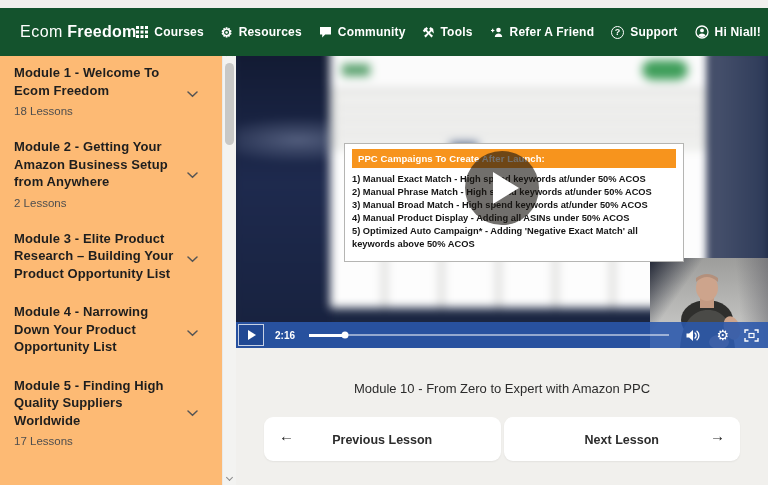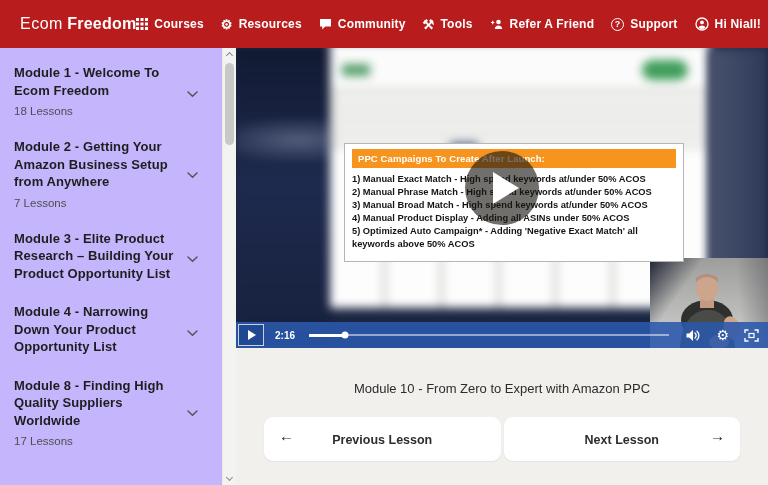--- a/index.html
+++ b/index.html
@@ -1,35 +1,35 @@
 <!DOCTYPE html>
 <html><head>
 <meta charset="utf-8">
 <style>
   * { margin:0; padding:0; box-sizing:border-box; }
   html,body { width:768px; height:485px; overflow:hidden; background:#f1f0ed;
     font-family:"Liberation Sans", sans-serif; }
 
   
-  .topnav { position:absolute; left:0; top:0; width:768px; height:48px;
-    background:#b91c1c; display:flex; align-items:center; padding:0 20px; z-index:30; }
+  .topnav { position:absolute; left:0; top:8px; width:768px; height:48px;
+    background:#14532d; display:flex; align-items:center; padding:0 20px; z-index:30; }
   .logo { color:#fff; font-size:16px; cursor:pointer; white-space:nowrap; }
   .logo-light { font-weight:300; letter-spacing:.5px; }
   .logo-bold { font-weight:800; letter-spacing:.2px; }
   .navlinks { margin-left:auto; display:flex; align-items:flex-start; gap:17px; }
   .nav-item { display:flex; align-items:center; gap:6px; color:#fff; font-size:12px;
     font-weight:700; letter-spacing:.2px; cursor:pointer; white-space:nowrap; }
   .nav-item svg { display:block; }
   .glyph-icon { font-size:13px; line-height:1; color:#fff; }
   .q-icon { width:13px; height:13px; border:1.3px solid #fff; border-radius:50%;
     font-size:9px; font-weight:700; display:flex; align-items:center; justify-content:center; }
 
   
   .sidebar { position:absolute; left:0; top:48px; width:236px; bottom:0;
-    background:#c4b5fd; z-index:20; padding:16px 40px 0 14px; }
+    background:#fdba74; z-index:20; padding:16px 40px 0 14px; }
   .module { position:relative; margin-bottom:21px; padding-right:22px; cursor:pointer; }
   .module-title { font-size:13px; font-weight:700; color:#1e1e1e; line-height:17.5px; letter-spacing:.1px; }
   .module-lessons { font-size:11.5px; color:#4e4e4e; margin-top:6px; }
   .chev { position:absolute; right:-2px; top:38%; }
   .sb-scroll { position:absolute; right:0; top:0; bottom:0; width:14px;
     background:#f3f3f1; border-left:1px solid #eaeae8; cursor:pointer; }
   .sb-thumb { position:absolute; left:2px; right:2px; top:15px; height:82px;
     background:#c8c8c6; border-radius:5px; }
   .sb-up, .sb-down { position:absolute; left:4px; width:5px; height:5px;
     border-left:1.5px solid #8a8a8a; border-top:1.5px solid #8a8a8a; }
@@ -189,21 +189,21 @@
     <div class="module-title">Module 1 - Welcome To Ecom Freedom</div>
     <div class="module-lessons">18 Lessons</div>
     <span class="chev">
       <svg width="11" height="7" viewBox="0 0 11 7">
           <polyline points="1,1 5.5,5.3 10,1" fill="none" stroke="#555" stroke-width="1.5" stroke-linecap="round"></polyline>
         </svg>
     </span>
   </div>
   <div class="module">
     <div class="module-title">Module 2 - Getting Your Amazon Business Setup from Anywhere</div>
-    <div class="module-lessons">7 Lessons</div>
+    <div class="module-lessons">2 Lessons</div>
     <span class="chev">
       <svg width="11" height="7" viewBox="0 0 11 7">
           <polyline points="1,1 5.5,5.3 10,1" fill="none" stroke="#555" stroke-width="1.5" stroke-linecap="round"></polyline>
         </svg>
     </span>
   </div>
   <div class="module">
     <div class="module-title">Module 3 - Elite Product Research – Building Your Product Opportunity List</div>
     <span class="chev">
       <svg width="11" height="7" viewBox="0 0 11 7">
@@ -213,21 +213,21 @@
   </div>
   <div class="module">
     <div class="module-title">Module 4 - Narrowing Down Your Product Opportunity List</div>
     <span class="chev">
       <svg width="11" height="7" viewBox="0 0 11 7">
           <polyline points="1,1 5.5,5.3 10,1" fill="none" stroke="#555" stroke-width="1.5" stroke-linecap="round"></polyline>
         </svg>
     </span>
   </div>
   <div class="module">
-    <div class="module-title">Module 8 - Finding High Quality Suppliers Worldwide</div>
+    <div class="module-title">Module 5 - Finding High Quality Suppliers Worldwide</div>
     <div class="module-lessons">17 Lessons</div>
     <span class="chev">
       <svg width="11" height="7" viewBox="0 0 11 7">
           <polyline points="1,1 5.5,5.3 10,1" fill="none" stroke="#555" stroke-width="1.5" stroke-linecap="round"></polyline>
         </svg>
     </span>
   </div>
   <div class="sb-scroll">
     <span class="sb-up"></span>
     <div class="sb-thumb"></div>

